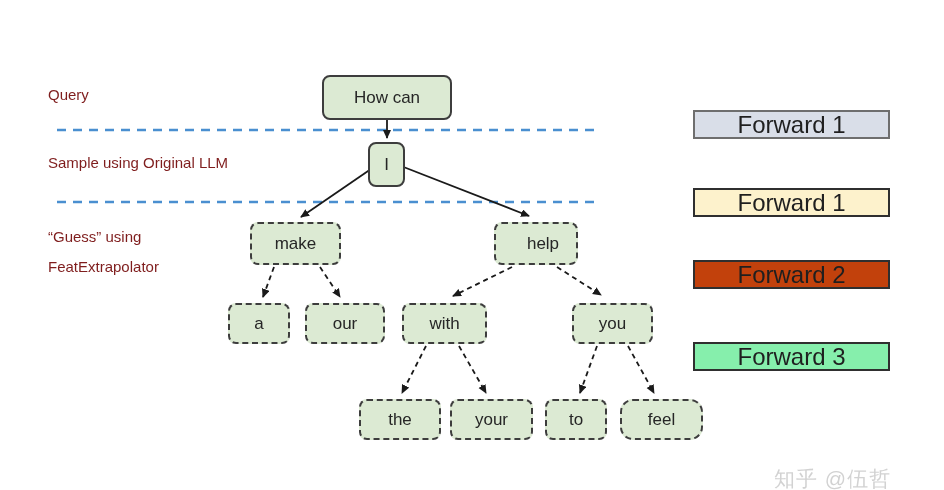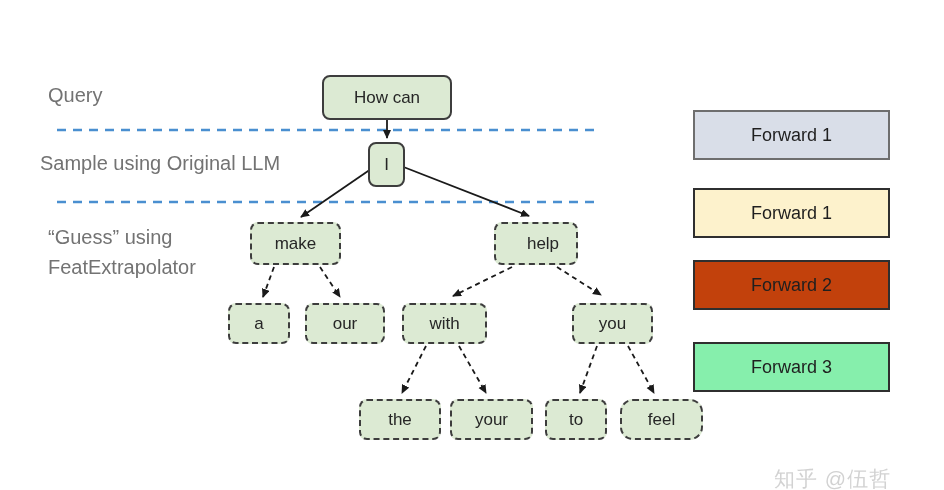--- a/index.html
+++ b/index.html
@@ -1,26 +1,26 @@
 <!DOCTYPE html>
 <html><head>
 <meta charset="utf-8">
 <style>
   html,body{margin:0;padding:0;background:#ffffff;}
   body{font-family:"Liberation Sans", sans-serif;}
   .canvas{position:relative;width:944px;height:490px;background:#ffffff;overflow:hidden;}
   svg.overlay{position:absolute;left:0;top:0;width:944px;height:490px;}
-  .side-label{position:absolute;color:#737373;font-size:20px;line-height:30px;white-space:nowrap;}
+  .side-label{position:absolute;color:#7f1d1d;font-size:15px;line-height:30px;white-space:nowrap;}
   .node{position:absolute;display:flex;align-items:center;justify-content:center;
         background:#dcead3;color:#262626;font-size:17px;border-radius:8px;
         border:2px solid #3d3d3d;box-sizing:border-box;}
   .node.dashed{border-style:dashed;}
-  .legend-box{position:absolute;left:693px;width:197px;height:50px;box-sizing:border-box;
+  .legend-box{position:absolute;left:693px;width:197px;height:29px;box-sizing:border-box;
         display:flex;align-items:center;justify-content:center;
-        border:2px solid #2f2f2f;font-size:18px;color:#1f1f1f;}
+        border:2px solid #2f2f2f;font-size:24px;color:#1f1f1f;}
   .watermark{position:absolute;left:774px;top:439px;font-size:21px;color:#d2d2d2;
         letter-spacing:1px;white-space:nowrap;margin-top:26px;}
 </style>
 </head>
 <body>
 
 <div class="canvas">
 
   <svg class="overlay" viewBox="0 0 944 490" xmlns="http://www.w3.org/2000/svg">
     <defs>
@@ -40,21 +40,21 @@
     <line x1="320" y1="267" x2="340" y2="297" stroke="#1a1a1a" stroke-width="1.8" stroke-dasharray="5 4" marker-end="url(#arw)"></line>
     <line x1="512" y1="267" x2="453" y2="296" stroke="#1a1a1a" stroke-width="1.8" stroke-dasharray="5 4" marker-end="url(#arw)"></line>
     <line x1="557" y1="267" x2="601" y2="295" stroke="#1a1a1a" stroke-width="1.8" stroke-dasharray="5 4" marker-end="url(#arw)"></line>
     <line x1="426" y1="346" x2="402" y2="393" stroke="#1a1a1a" stroke-width="1.8" stroke-dasharray="5 4" marker-end="url(#arw)"></line>
     <line x1="459" y1="346" x2="486" y2="393" stroke="#1a1a1a" stroke-width="1.8" stroke-dasharray="5 4" marker-end="url(#arw)"></line>
     <line x1="597" y1="346" x2="580" y2="393" stroke="#1a1a1a" stroke-width="1.8" stroke-dasharray="5 4" marker-end="url(#arw)"></line>
     <line x1="628" y1="346" x2="654" y2="393" stroke="#1a1a1a" stroke-width="1.8" stroke-dasharray="5 4" marker-end="url(#arw)"></line>
   </svg>
 
   <div class="side-label" style="left:48px;top:80px;">Query</div>
-  <div class="side-label" style="left:40px;top:148px;">Sample using Original LLM</div>
+  <div class="side-label" style="left:48px;top:148px;">Sample using Original LLM</div>
   <div class="side-label" style="left:48px;top:222px;">
     <div>“Guess” using</div>
     <div>FeatExtrapolator</div>
   </div>
 
   <div class="node" style="left:322px;top:75px;width:130px;height:45px;">How can</div>
   <div class="node" style="left:368px;top:142px;width:37px;height:45px;">I</div>
   <div class="node dashed" style="left:250px;top:222px;width:91px;height:43px;">make</div>
   <div class="node dashed" style="left:494px;top:222px;width:84px;height:43px;padding-left:14px;">help</div>
   <div class="node dashed" style="left:228px;top:303px;width:62px;height:41px;">a</div>

